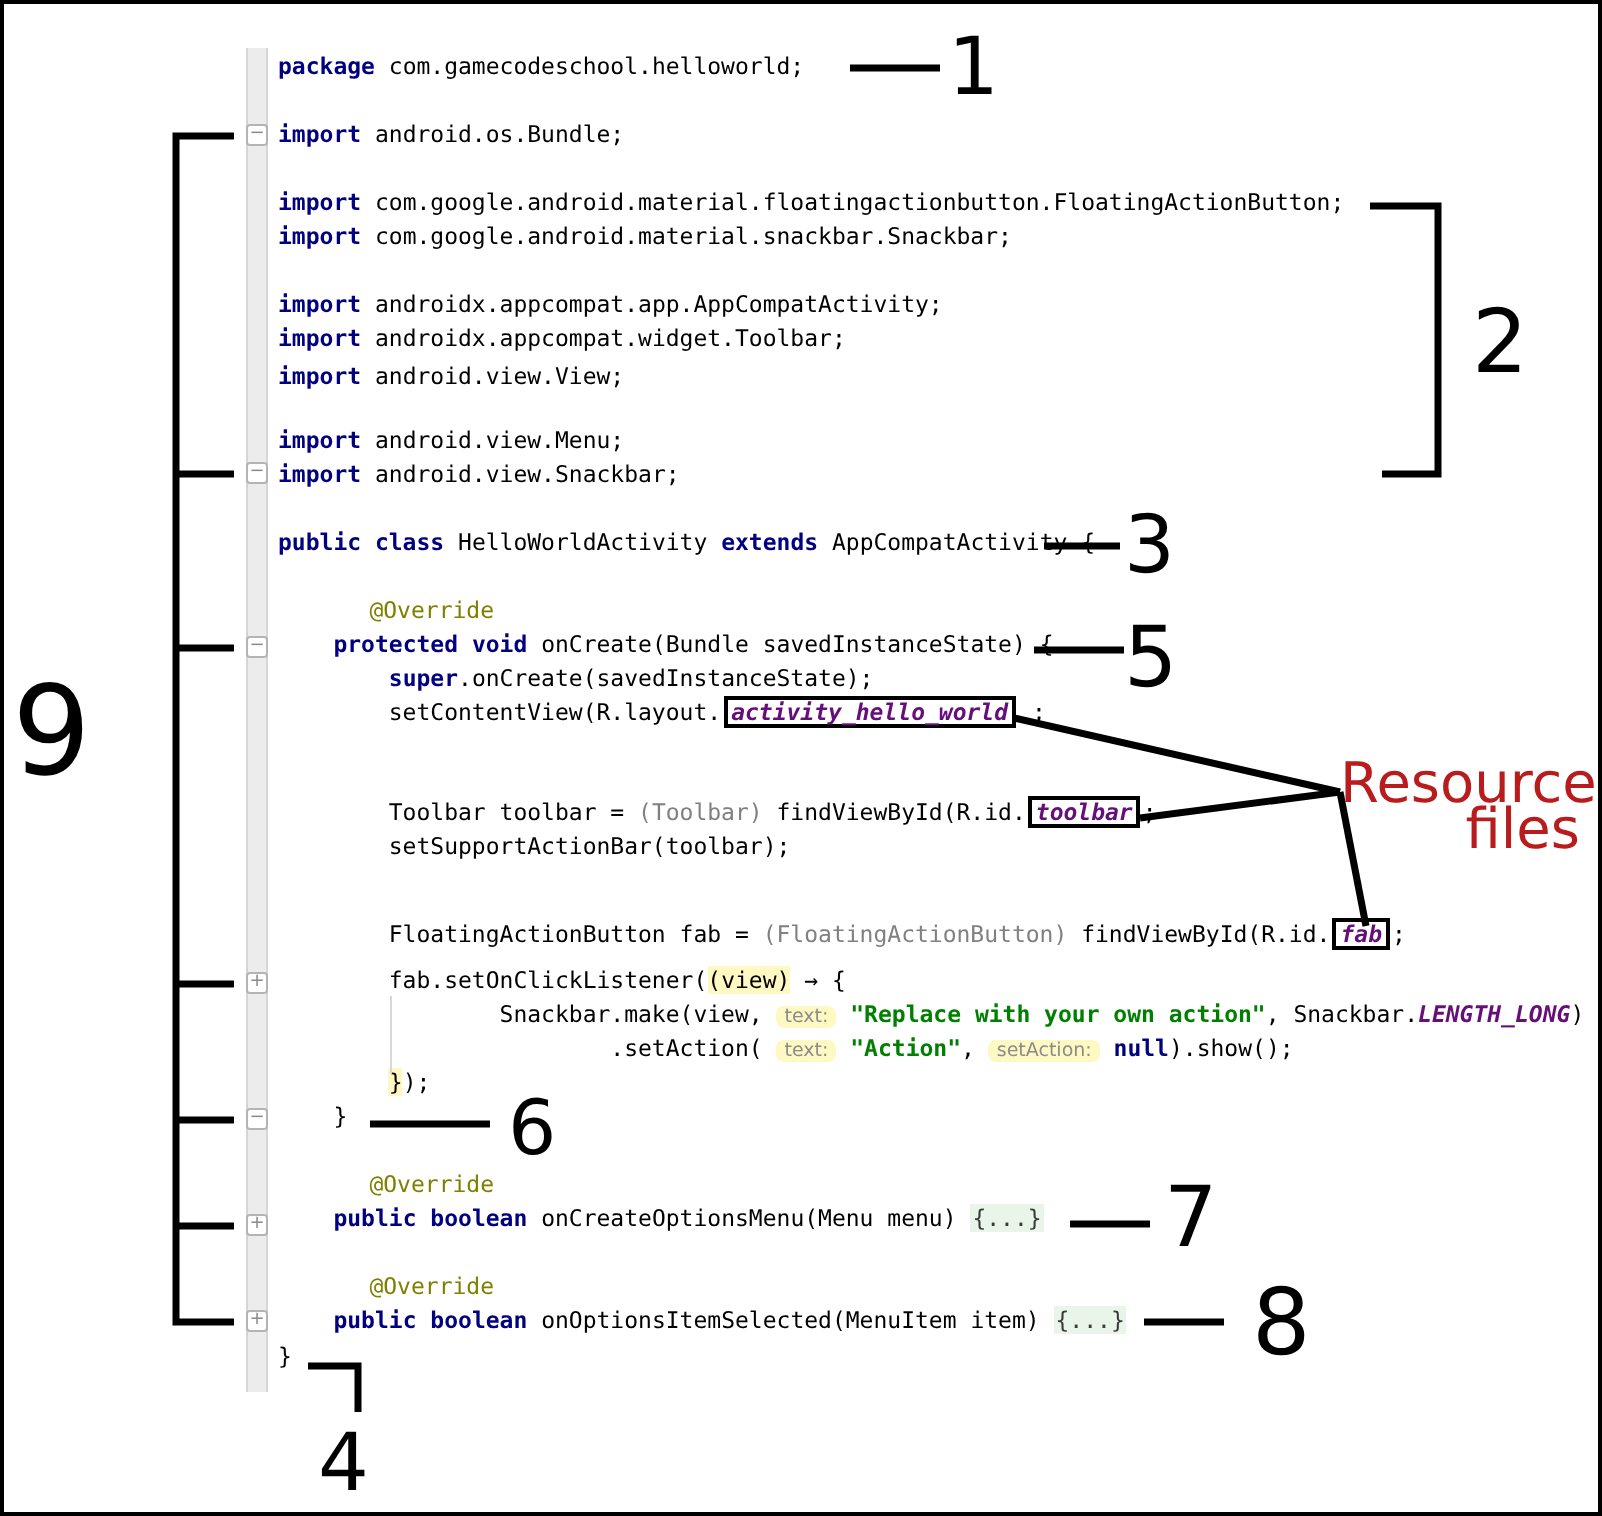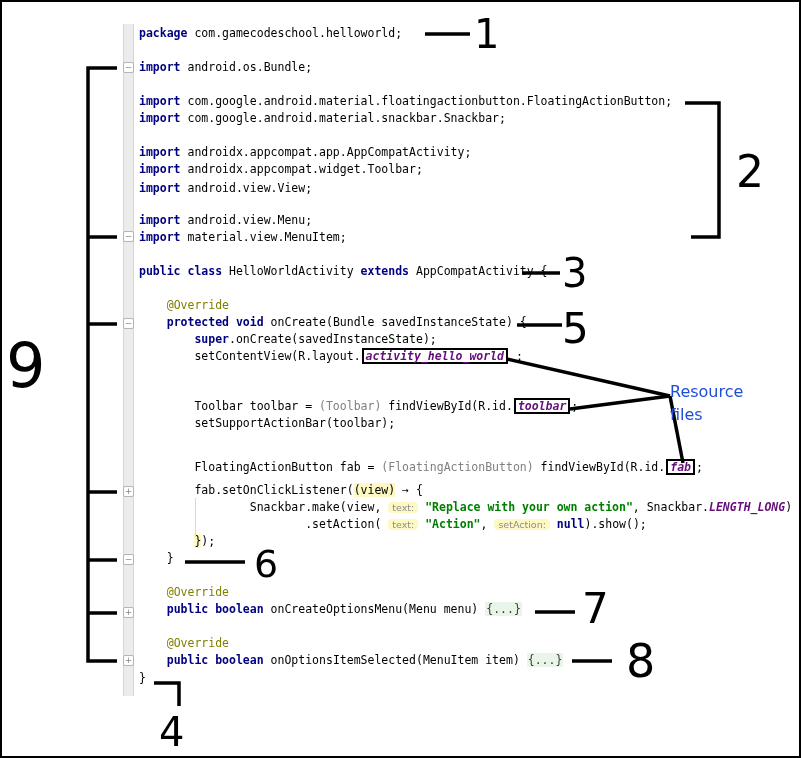--- a/index.html
+++ b/index.html
@@ -19,42 +19,42 @@
     color:#8a8a8a;font-size:9px;line-height:8px;text-align:center;
     font-family:"DejaVu Sans",sans-serif;
   }
   .line{
     position:absolute;white-space:pre;font-size:11.5px;line-height:17px;height:17px;
     color:#000;letter-spacing:0;
   }
   .pl{color:#000000;}
   .kw{color:#000080;font-weight:bold;}
   .gr{color:#808080;}
-  .an{color:#808000;}
+  .an{color:#808000;margin-left:18px;}
   .str{color:#008000;font-weight:bold;}
   .res{color:#660e7a;font-style:italic;font-weight:bold;}
   .hint{
     color:#8c8c8c;background:#fef9c3;border-radius:4px;padding:0 4px;
     font-size:9.5px;font-family:"DejaVu Sans",sans-serif;font-style:normal;
   }
   .fold{background:#fef9c3;}
   .foldbox{background:#e9f5e9;color:#3a3a3a;padding:0 1px;}
   .boxed{
     border:2px solid #000;padding:0 2px;margin:0 1px;display:inline-block;
     line-height:12px;
   }
   .indent-guide{position:absolute;width:1px;background:#d8d8d8;}
   svg.strokes{position:absolute;left:0;top:0;pointer-events:none;}
   .num{
     position:absolute;color:#000;line-height:1;
     font-family:"DejaVu Sans",sans-serif;
   }
   .res-label{
-    position:absolute;left:668px;top:378px;width:120px;text-align:left;
-    font-family:"DejaVu Sans",sans-serif;font-size:16px;line-height:23px;color:#1d4ed8;
+    position:absolute;left:668px;top:378px;width:120px;text-align:right;
+    font-family:"DejaVu Sans",sans-serif;font-size:28px;line-height:23px;color:#b91c1c;
   }
 </style>
 </head>
 <body>
 
 <div class="screen">
   <div class="gutter" id="gutter">
       <div class="ficon" style="top: 38px;">−</div>
       <div class="ficon" style="top: 207px;">−</div>
       <div class="ficon" style="top: 294px;">−</div>
@@ -65,21 +65,21 @@
     </div>
   <div id="code">
       <div class="line" style="top: 23px; left: 137px;"><span class="kw">package</span><span class="pl"> com.gamecodeschool.helloworld;</span></div>
       <div class="line" style="top: 57px; left: 137px;"><span class="kw">import</span><span class="pl"> android.os.Bundle;</span></div>
       <div class="line" style="top: 91px; left: 137px;"><span class="kw">import</span><span class="pl"> com.google.android.material.floatingactionbutton.FloatingActionButton;</span></div>
       <div class="line" style="top: 108px; left: 137px;"><span class="kw">import</span><span class="pl"> com.google.android.material.snackbar.Snackbar;</span></div>
       <div class="line" style="top: 142px; left: 137px;"><span class="kw">import</span><span class="pl"> androidx.appcompat.app.AppCompatActivity;</span></div>
       <div class="line" style="top: 159px; left: 137px;"><span class="kw">import</span><span class="pl"> androidx.appcompat.widget.Toolbar;</span></div>
       <div class="line" style="top: 178px; left: 137px;"><span class="kw">import</span><span class="pl"> android.view.View;</span></div>
       <div class="line" style="top: 210px; left: 137px;"><span class="kw">import</span><span class="pl"> android.view.Menu;</span></div>
-      <div class="line" style="top: 227px; left: 137px;"><span class="kw">import</span><span class="pl"> material.view.MenuItem;</span></div>
+      <div class="line" style="top: 227px; left: 137px;"><span class="kw">import</span><span class="pl"> android.view.Snackbar;</span></div>
       <div class="line" style="top: 261px; left: 137px;"><span class="kw">public class</span><span class="pl"> HelloWorldActivity </span><span class="kw">extends</span><span class="pl"> AppCompatActivity {</span></div>
       <div class="line" style="top: 295px; left: 137px;"><span class="pl">    </span><span class="an">@Override</span></div>
       <div class="line" style="top: 312px; left: 137px;"><span class="pl">    </span><span class="kw">protected void</span><span class="pl"> onCreate(Bundle savedInstanceState) {</span></div>
       <div class="line" style="top: 329px; left: 137px;"><span class="pl">        </span><span class="kw">super</span><span class="pl">.onCreate(savedInstanceState);</span></div>
       <div class="line" style="top: 346px; left: 137px;"><span class="pl">        setContentView(R.layout.</span><span class="res boxed">activity_hello_world</span><span class="pl"> ;</span></div>
       <div class="line" style="top: 396px; left: 137px;"><span class="pl">        Toolbar toolbar = </span><span class="gr">(Toolbar)</span><span class="pl"> findViewById(R.id.</span><span class="res boxed">toolbar</span><span class="pl">;</span></div>
       <div class="line" style="top: 413px; left: 137px;"><span class="pl">        setSupportActionBar(toolbar);</span></div>
       <div class="line" style="top: 457px; left: 137px;"><span class="pl">        FloatingActionButton fab = </span><span class="gr">(FloatingActionButton)</span><span class="pl"> findViewById(R.id.</span><span class="res boxed">fab</span><span class="pl">;</span></div>
       <div class="line" style="top: 480px; left: 137px;"><span class="pl">        fab.setOnClickListener(</span><span class="fold">(view)</span><span class="pl"> → {</span></div>
       <div class="line" style="top: 497px; left: 137px;"><span class="pl">                Snackbar.make(view, </span><span class="hint">text:</span><span class="str"> "Replace with your own action"</span><span class="pl">, Snackbar.</span><span class="res">LENGTH_LONG</span><span class="pl">)</span></div>

